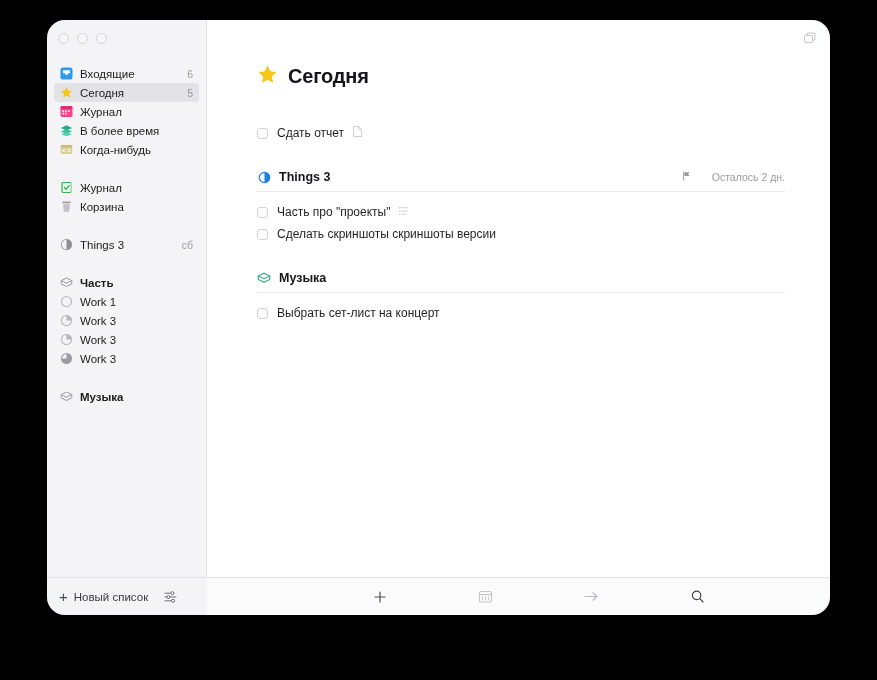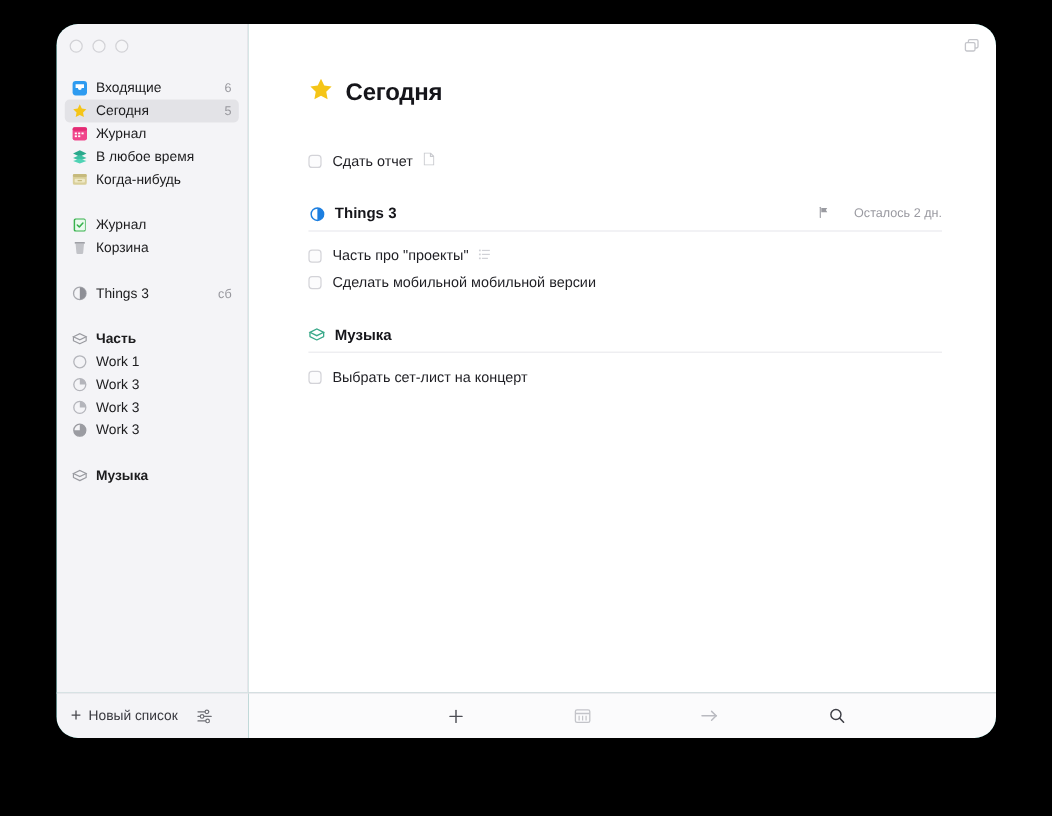--- a/index.html
+++ b/index.html
@@ -207,21 +207,21 @@
             <span class="lbl">Журнал</span>
           </div>
           <div class="nav-item">
             <span class="ic">
               <svg width="13" height="13" viewBox="0 0 13 13">
                   <path d="M6.5 1.2l5.6 2.7-5.6 2.7L0.9 3.9z" fill="#2aa98c"></path>
                   <path d="M6.5 5.2l5.6 2.4-5.6 2.4L0.9 7.6z" fill="#3cc0a2"></path>
                   <path d="M6.5 8.2l5.6 2-5.6 2-5.6-2z" fill="#4fd3b5"></path>
                 </svg>
             </span>
-            <span class="lbl">В любое время</span>
+            <span class="lbl">В более время</span>
           </div>
           <div class="nav-item">
             <span class="ic">
               <svg width="13" height="13" viewBox="0 0 13 13">
                   <rect x="0.7" y="2" width="11.6" height="9" rx="1.6" fill="#d9cf9a"></rect>
                   <rect x="0.7" y="2" width="11.6" height="2.6" rx="1.2" fill="#c6ba7d"></rect>
                   <rect x="2.2" y="6" width="8.6" height="3" rx="0.8" fill="#efe9c6"></rect>
                   <rect x="4.6" y="7.1" width="3.8" height="0.9" rx="0.4" fill="#c6ba7d"></rect>
                 </svg>
             </span>
@@ -394,21 +394,21 @@
                     <rect x="0" y="4.3" width="1.6" height="1.4"></rect>
                     <rect x="2.6" y="4.5" width="6.6" height="1"></rect>
                     <rect x="0" y="7.6" width="1.6" height="1.4"></rect>
                     <rect x="2.6" y="7.8" width="5" height="1"></rect>
                   </g>
                 </svg>
             </span>
           </div>
           <div class="task-row">
             <span class="checkbox"></span>
-            <span class="txt">Сделать мобильной мобильной версии</span>
+            <span class="txt">Сделать скриншоты скриншоты версии</span>
           </div>
         </div>
 
         <div class="group">
           <div class="group-head">
             <span class="gi">
               <svg width="14" height="14" viewBox="0 0 13 13">
                   <path d="M1.2 4.6l5.3-2.6 5.3 2.6-5.3 2.6z" fill="none" stroke="#3aa98a" stroke-width="1"></path>
                   <path d="M1.2 4.6v3.3l5.3 2.6 5.3-2.6V4.6" fill="none" stroke="#3aa98a" stroke-width="1" stroke-linejoin="round"></path>
                 </svg>

